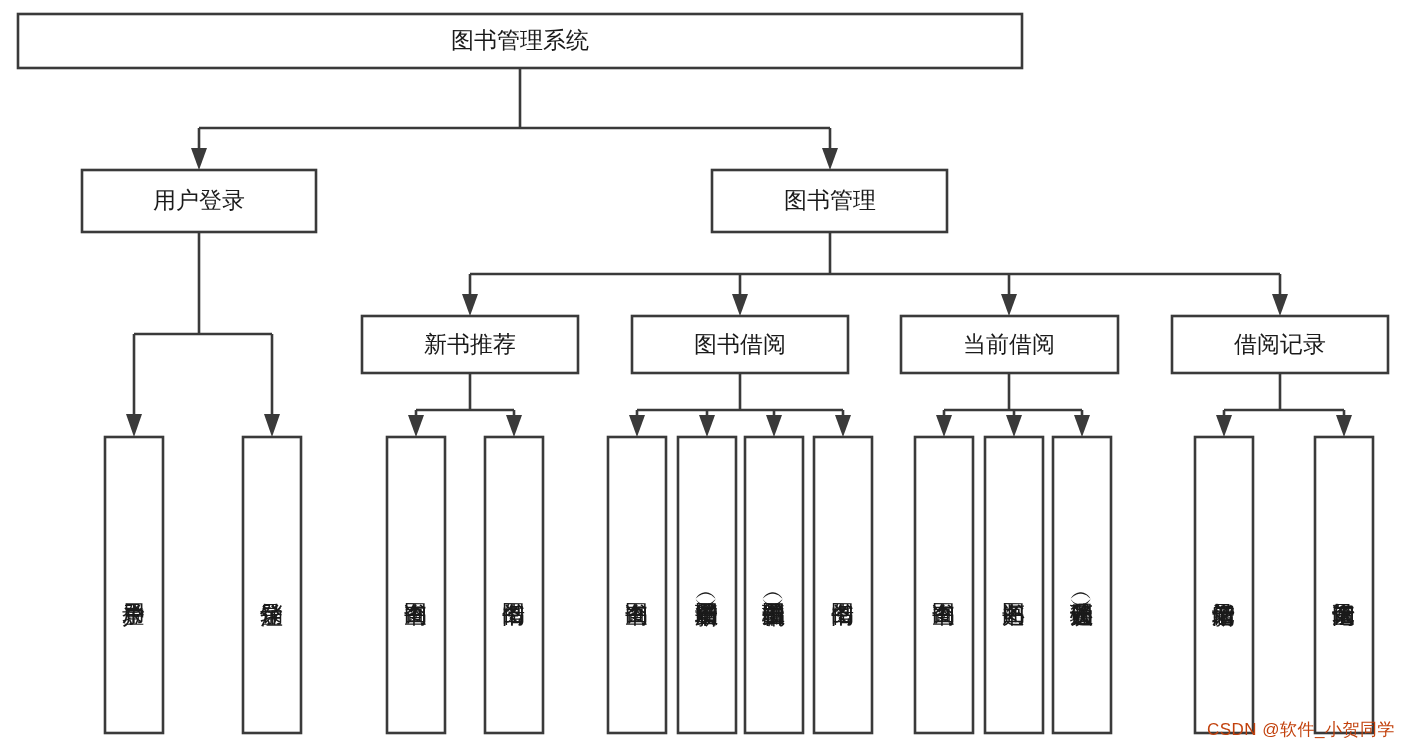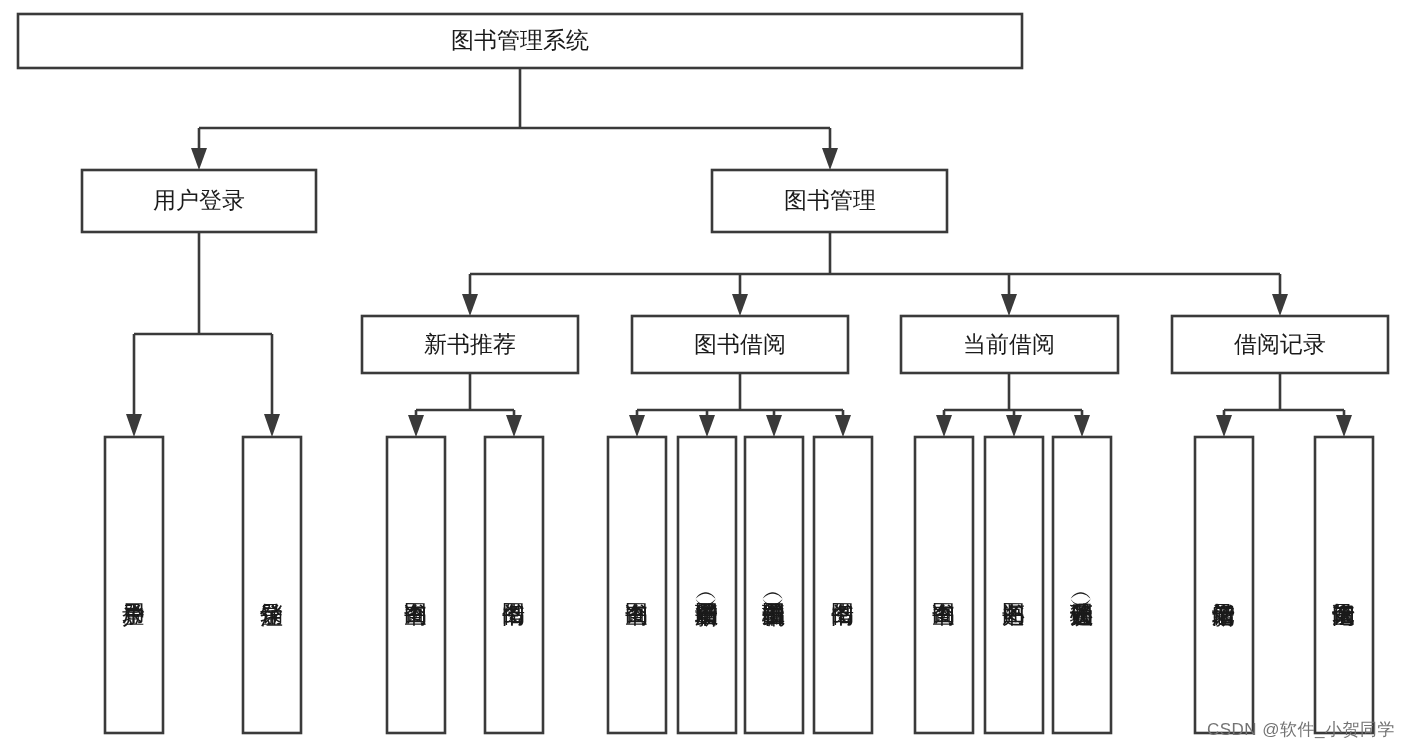--- a/index.html
+++ b/index.html
@@ -54,21 +54,21 @@
     font-size: 23px;
     text-anchor: middle;
     writing-mode: vertical-rl;
     glyph-orientation-vertical: 0;
     dominant-baseline: central;
   }
   .watermark {
     position: absolute;
     right: 10px;
     bottom: 6px;
-    color: #737373;
+    color: #c2410c;
     font-size: 17px;
     font-family: "Liberation Sans", "DejaVu Sans", sans-serif;
     white-space: nowrap;
     letter-spacing: 0.5px;
   }
 </style>
 </head>
 <body>
 
 <div id="diagram-root">

